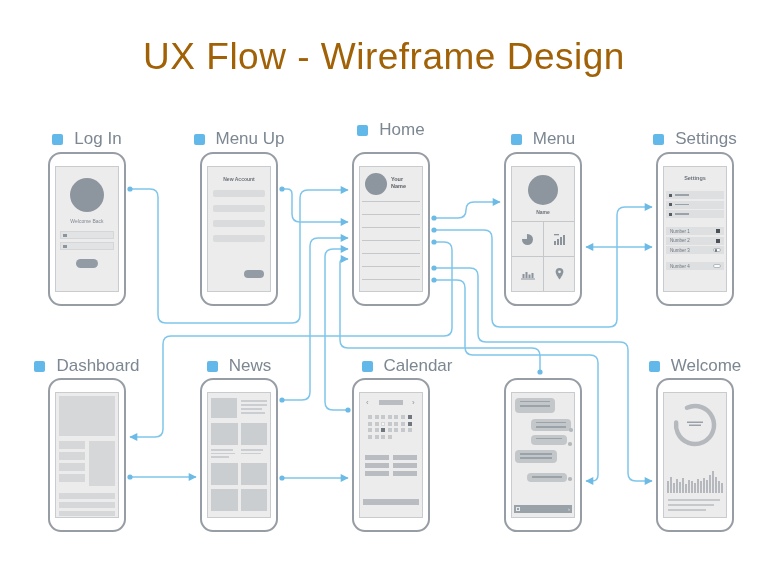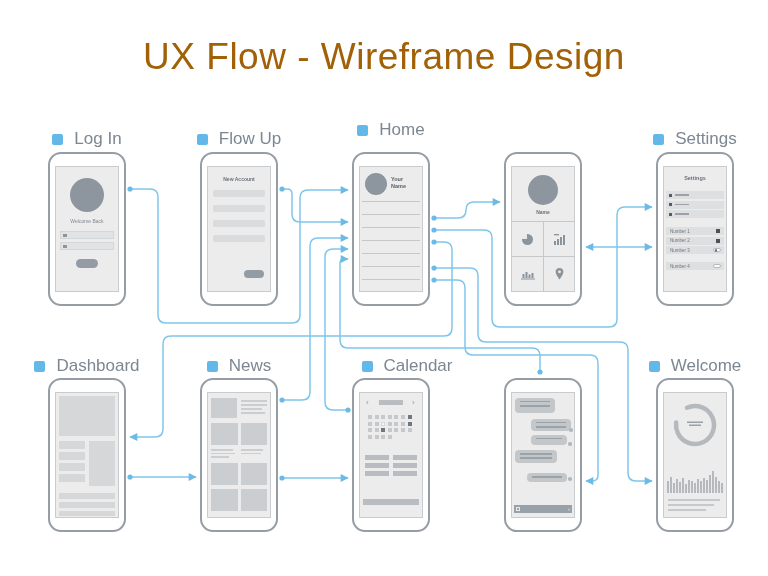--- a/index.html
+++ b/index.html
@@ -100,25 +100,29 @@
       <path d="M540,372 L540,356 Q540,348 532,348 L348,348 Q340,348 340,340 L340,263 Q340,259 344,259 L348,259" fill="none" stroke="#7fc6ea" stroke-width="1.5" marker-end="url(#arr)"></path>
       <circle cx="540" cy="372" r="2.6" fill="#6cbae6"></circle>
     </svg>
 
   <div class="plabel" style="left:12px;top:129px">
       <span class="sq"></span>
       <span>Log In</span>
     </div>
   <div class="plabel" style="left:164px;top:129px">
       <span class="sq"></span>
-      <span>Flow Up</span>
+      <span>Menu Up</span>
     </div>
   <div class="plabel" style="left:316px;top:120px">
       <span class="sq"></span>
       <span>Home</span>
+    </div>
+  <div class="plabel" style="left:468px;top:129px">
+      <span class="sq"></span>
+      <span>Menu</span>
     </div>
   <div class="plabel" style="left:620px;top:129px">
       <span class="sq"></span>
       <span>Settings</span>
     </div>
   <div class="plabel" style="left:164px;top:356px">
       <span class="sq"></span>
       <span>News</span>
     </div>
   <div class="plabel" style="left:12px;top:356px">

